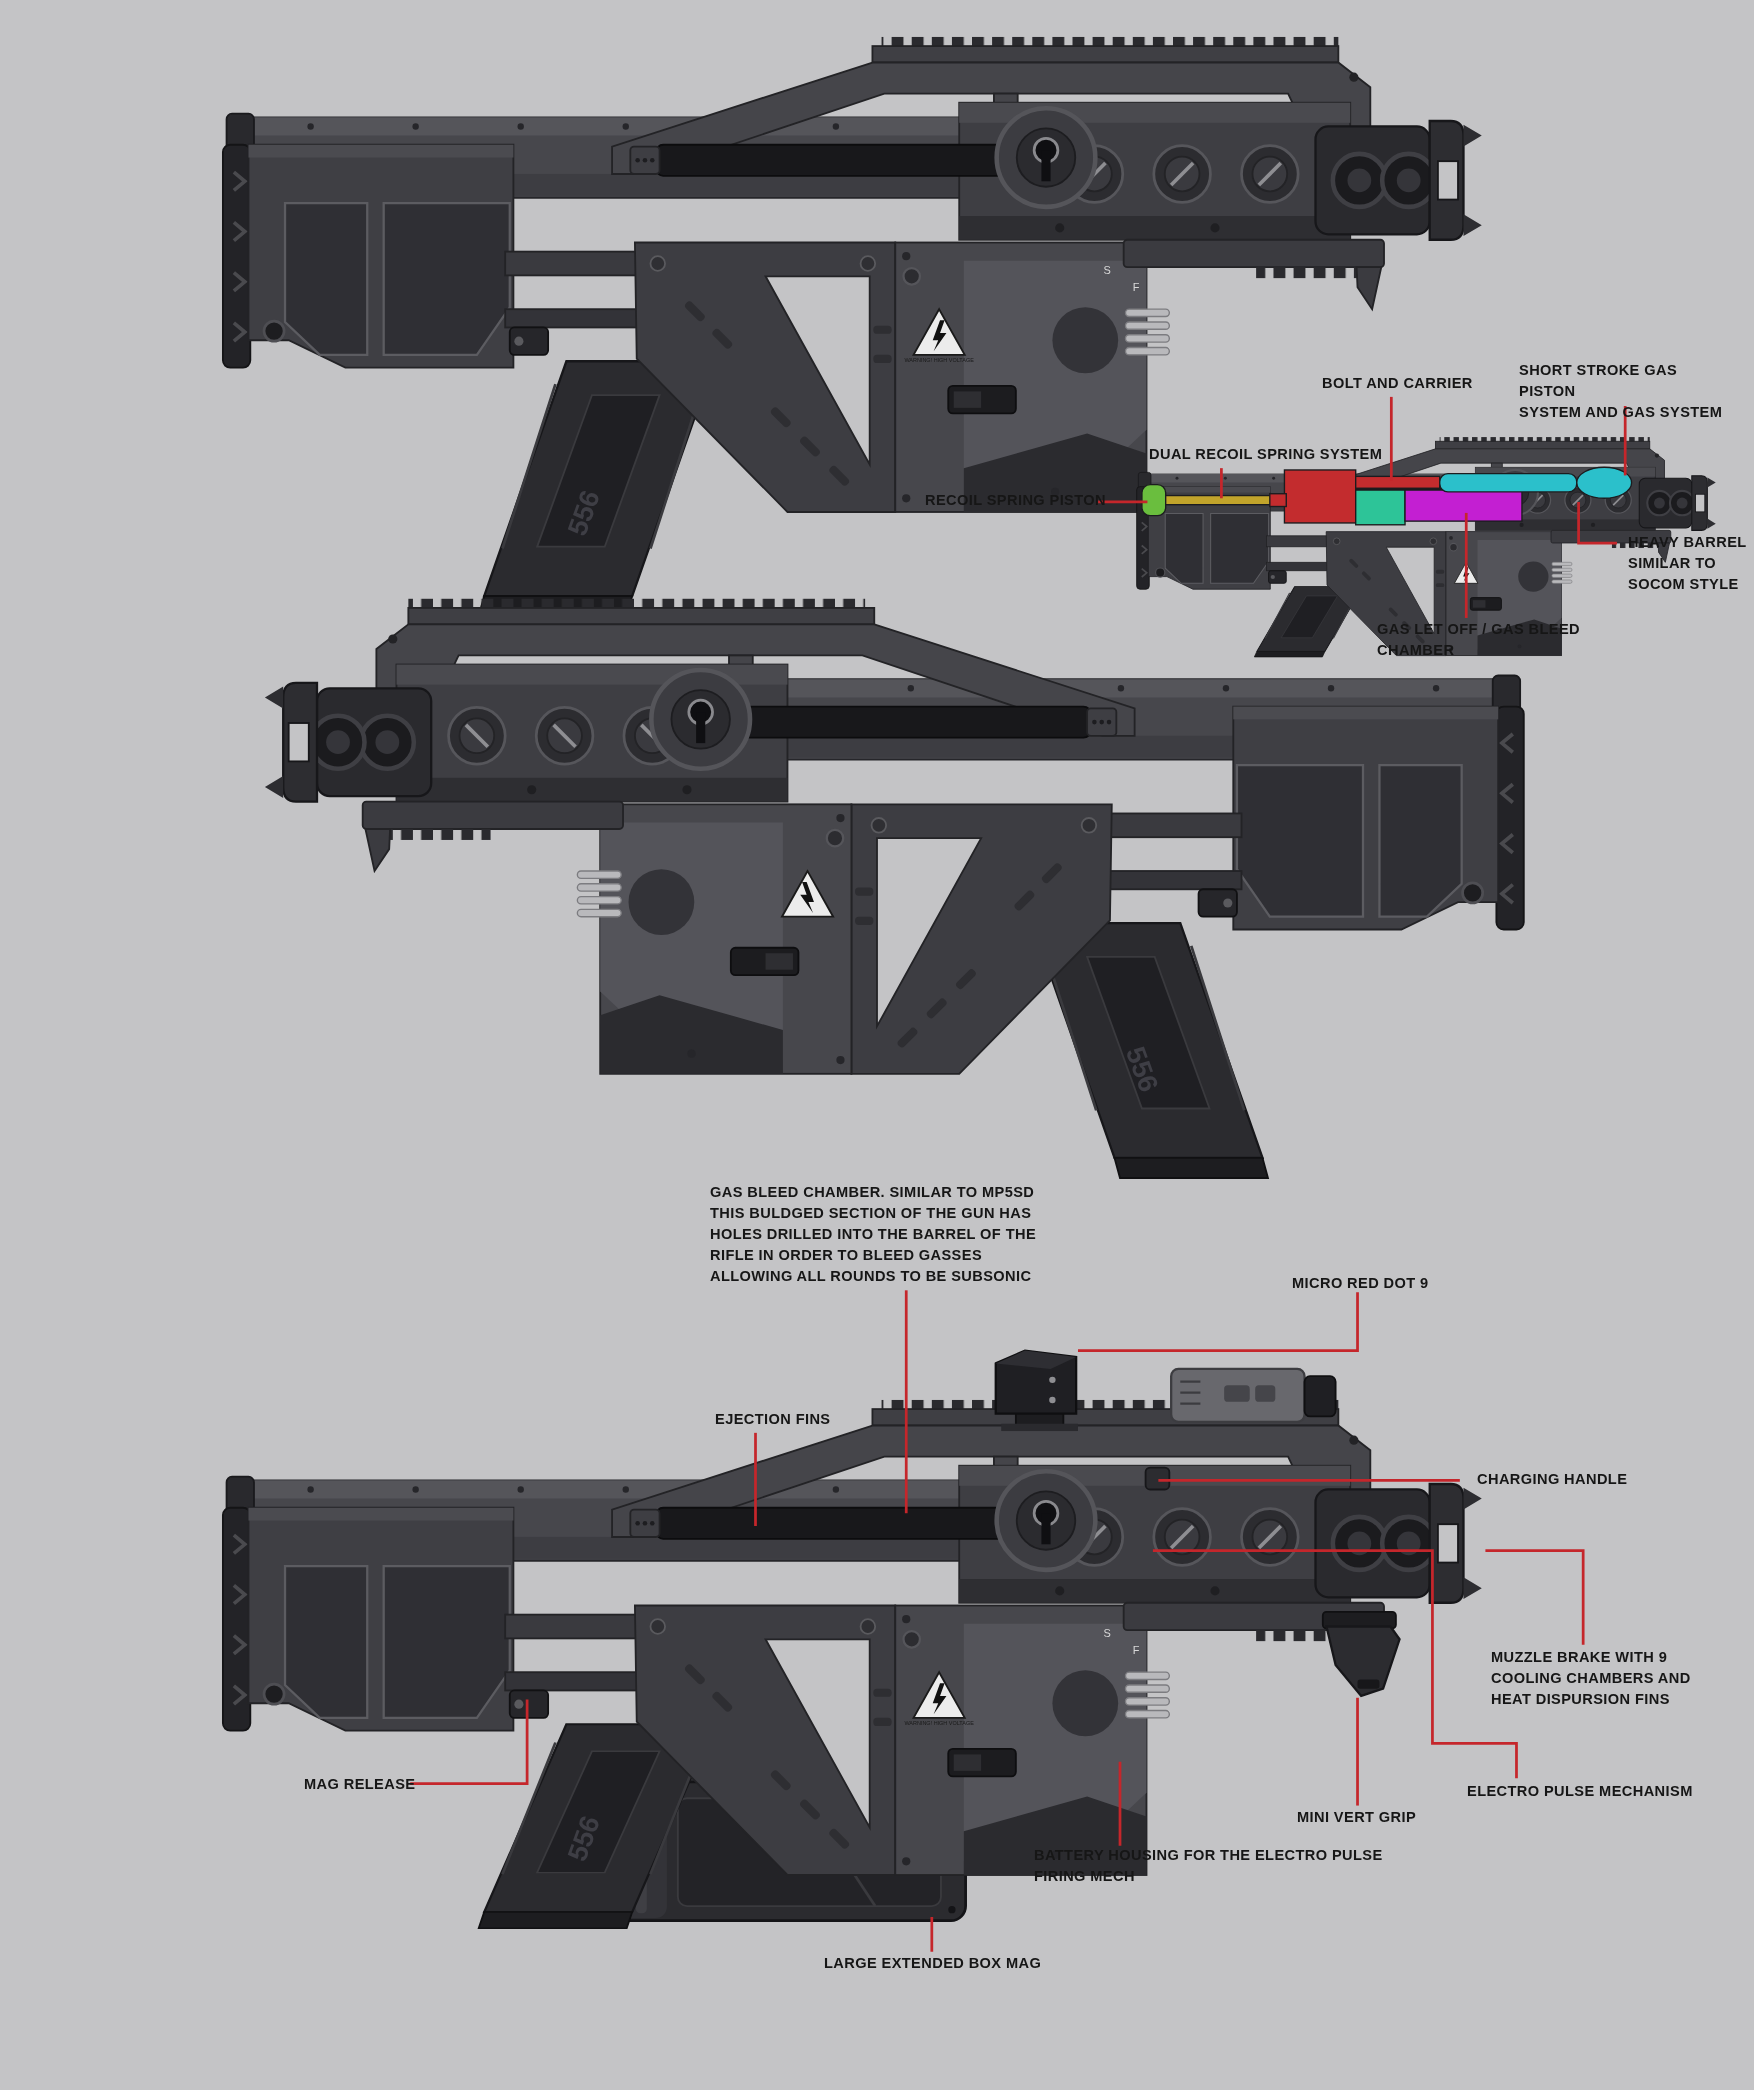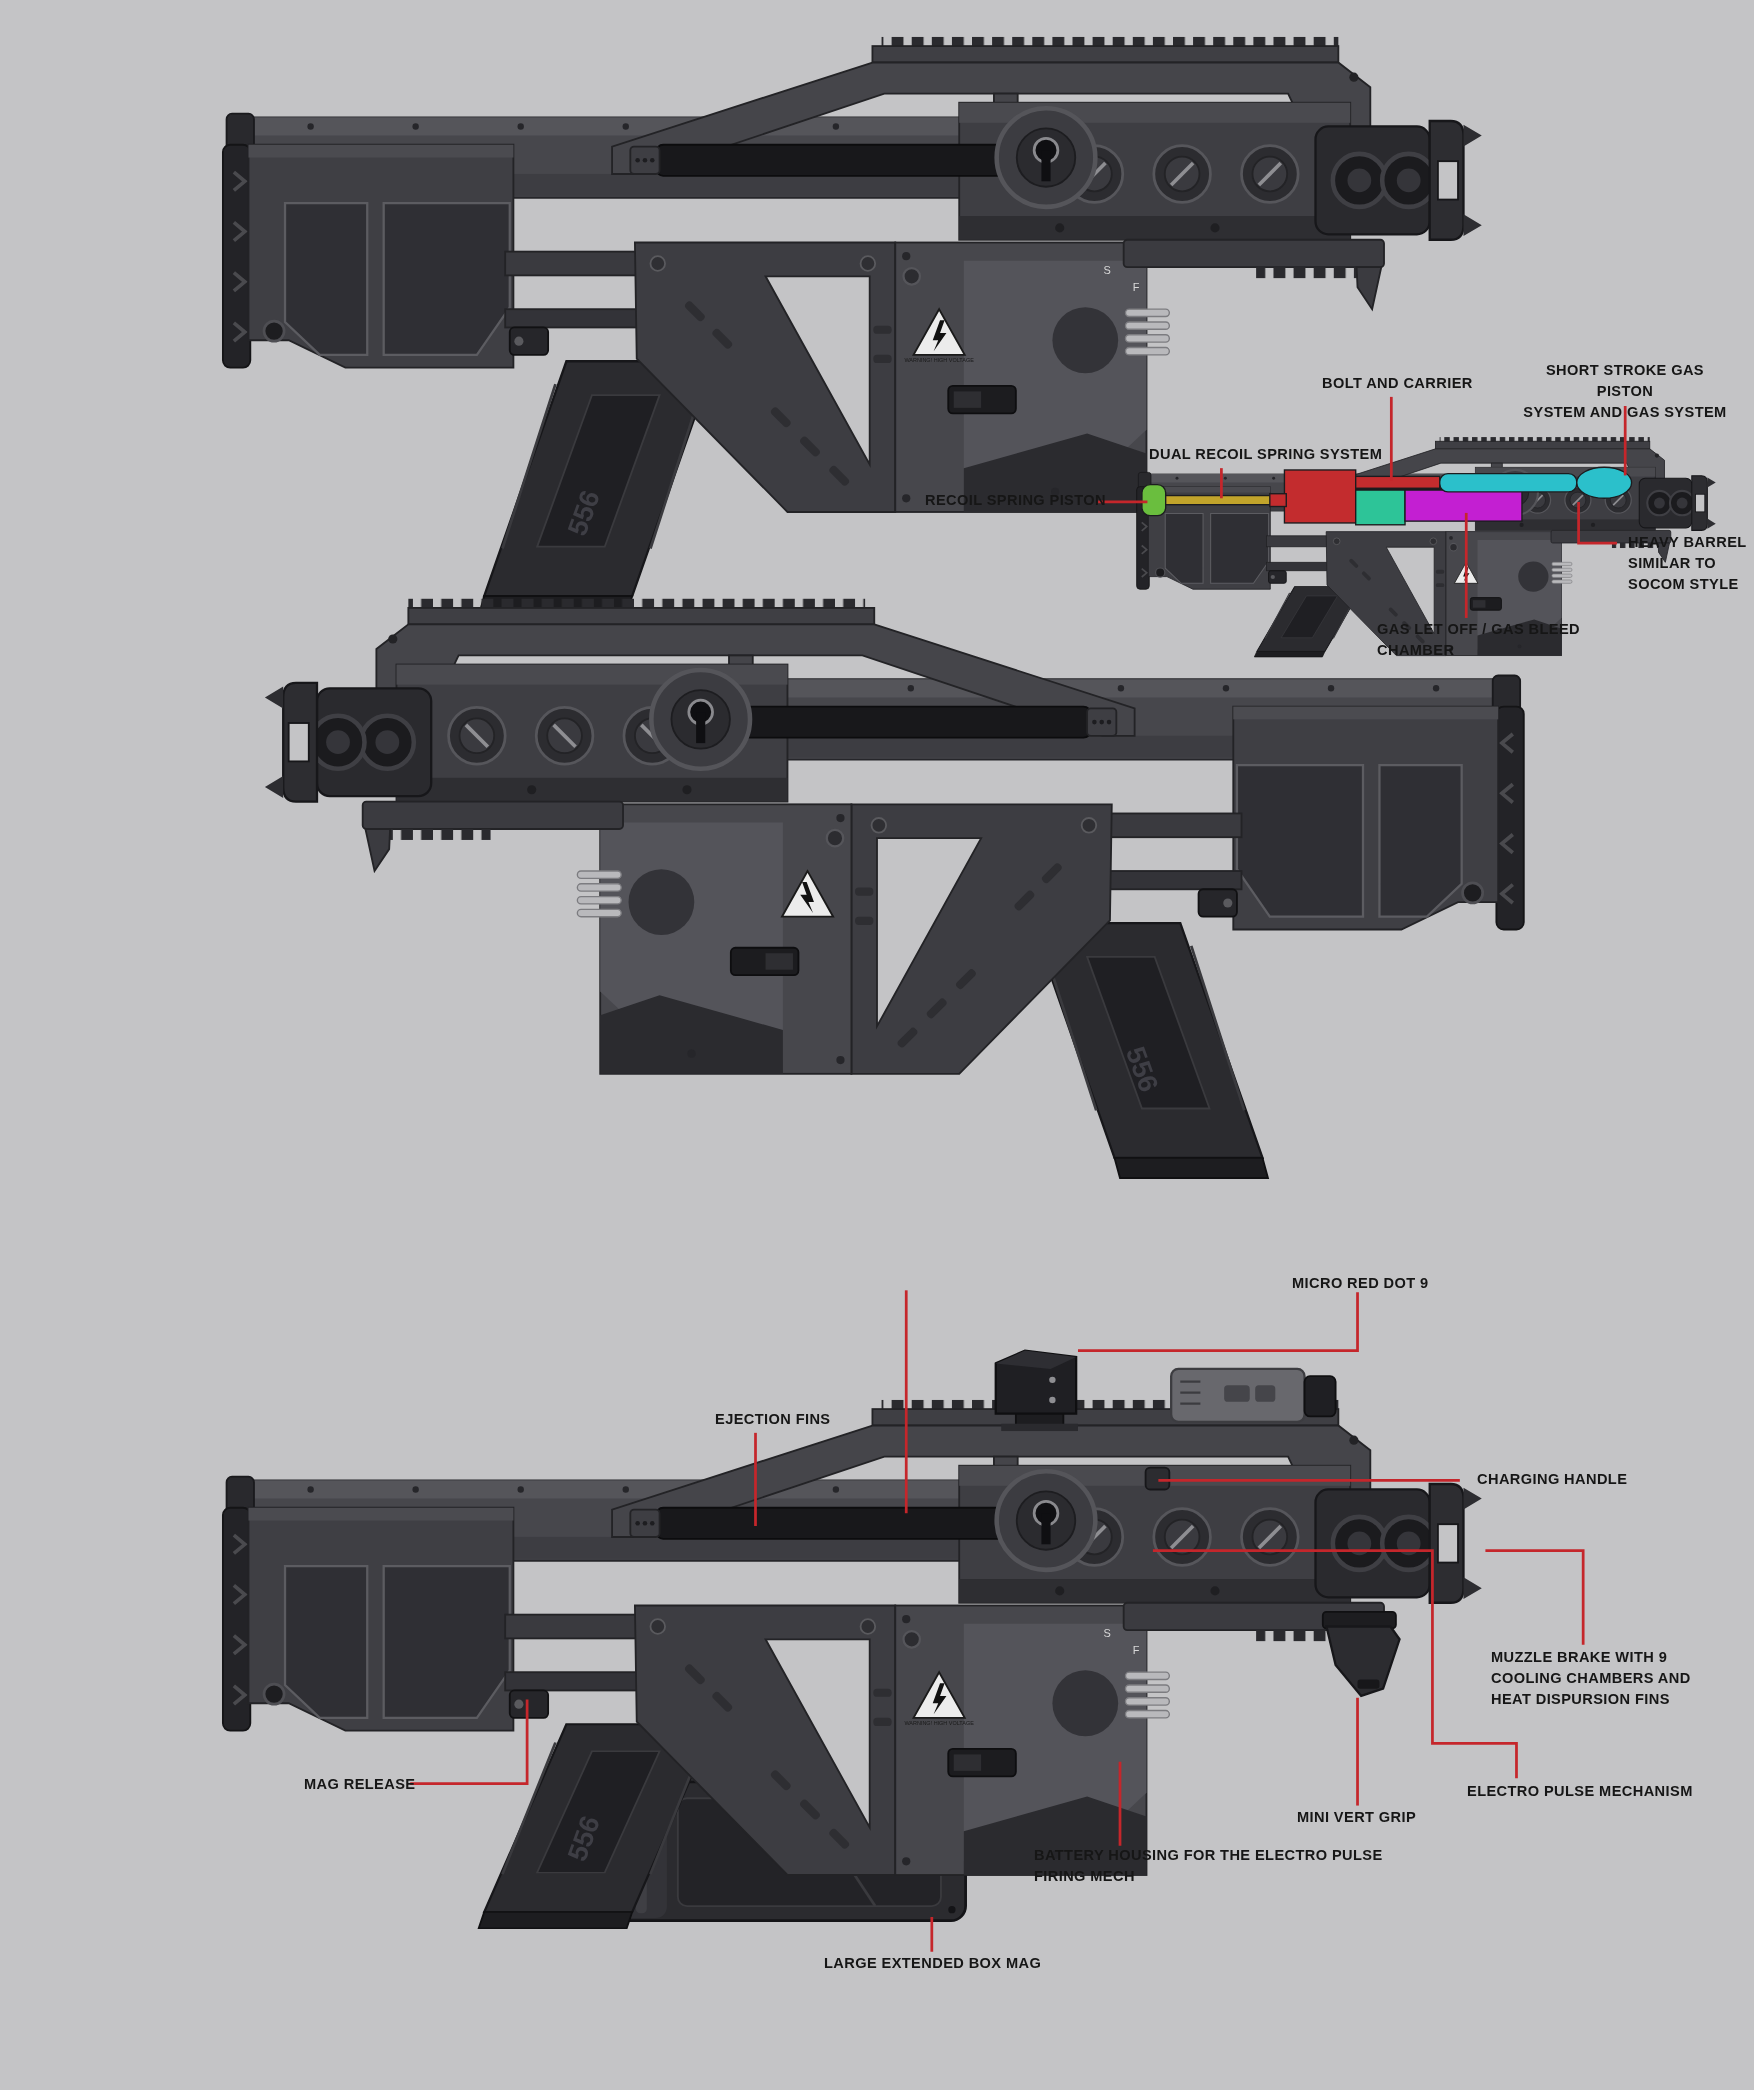--- a/index.html
+++ b/index.html
@@ -2,21 +2,21 @@
 <html style="--background: #c4c4c6; --leader: #c5262b; --bolt-carrier: #c32c2e; --gas-piston: #2bc0cb; --recoil-springs: #c2a42b; --spring-buffer: #6abe3e; --bleed-chamber: #2dc498; --heavy-barrel: #c31fd2;font-size:14.6px"><head>
 <meta charset="utf-8">
 <style>
   html,body{margin:0;padding:0;}
   body{background:var(--background,#c4c4c6);}
   #stage{position:relative;width:1754px;height:2091px;overflow:hidden;background:var(--background,#c4c4c6);
          font-family:"Liberation Sans",sans-serif;}
   #art{position:absolute;left:0;top:0;}
   .lbl{position:absolute;font-weight:bold;font-size:14.6px;line-height:21px;letter-spacing:0.4px;
        color:#161616;white-space:pre-line;}
-  .lbl.center{text-align:center;}
+  .lbl.center{}
   .ldr{fill:none;stroke-width:3;}
 </style>
 </head>
 <body>
 
 <div id="stage">
 
 <svg id="art" width="1754" height="2091" viewBox="0 0 1920 2288">
   <defs>
     <pattern id="pt-teeth" width="22" height="12" patternUnits="userSpaceOnUse">
@@ -258,20 +258,25 @@
 <div class="lbl center" style="left:1519px;top:360px;width:212px">SHORT STROKE GAS PISTON
 SYSTEM AND GAS SYSTEM</div>
 <div class="lbl" style="left:1149px;top:444px">DUAL RECOIL SPRING SYSTEM</div>
 <div class="lbl" style="left:925px;top:490px">RECOIL SPRING PISTON</div>
 <div class="lbl" style="left:1628px;top:532px">HEAVY BARREL
 SIMILAR TO
 SOCOM STYLE</div>
 <div class="lbl" style="left:1377px;top:619px">GAS LET OFF / GAS BLEED
 CHAMBER</div>
 
+<div class="lbl" style="left:710px;top:1182px">GAS BLEED CHAMBER. SIMILAR TO MP5SD
+THIS BULDGED SECTION OF THE GUN HAS
+HOLES DRILLED INTO THE BARREL OF THE
+RIFLE IN ORDER TO BLEED GASSES
+ALLOWING ALL ROUNDS TO BE SUBSONIC</div>
 <div class="lbl" style="left:1292px;top:1273px">MICRO RED DOT 9</div>
 <div class="lbl" style="left:715px;top:1409px">EJECTION FINS</div>
 <div class="lbl" style="left:1477px;top:1469px">CHARGING HANDLE</div>
 <div class="lbl" style="left:1491px;top:1647px">MUZZLE BRAKE WITH 9
 COOLING CHAMBERS AND
 HEAT DISPURSION FINS</div>
 <div class="lbl" style="left:1467px;top:1781px">ELECTRO PULSE MECHANISM</div>
 <div class="lbl" style="left:1297px;top:1807px">MINI VERT GRIP</div>
 <div class="lbl" style="left:304px;top:1774px">MAG RELEASE</div>
 <div class="lbl" style="left:1034px;top:1845px">BATTERY HOUSING FOR THE ELECTRO PULSE

